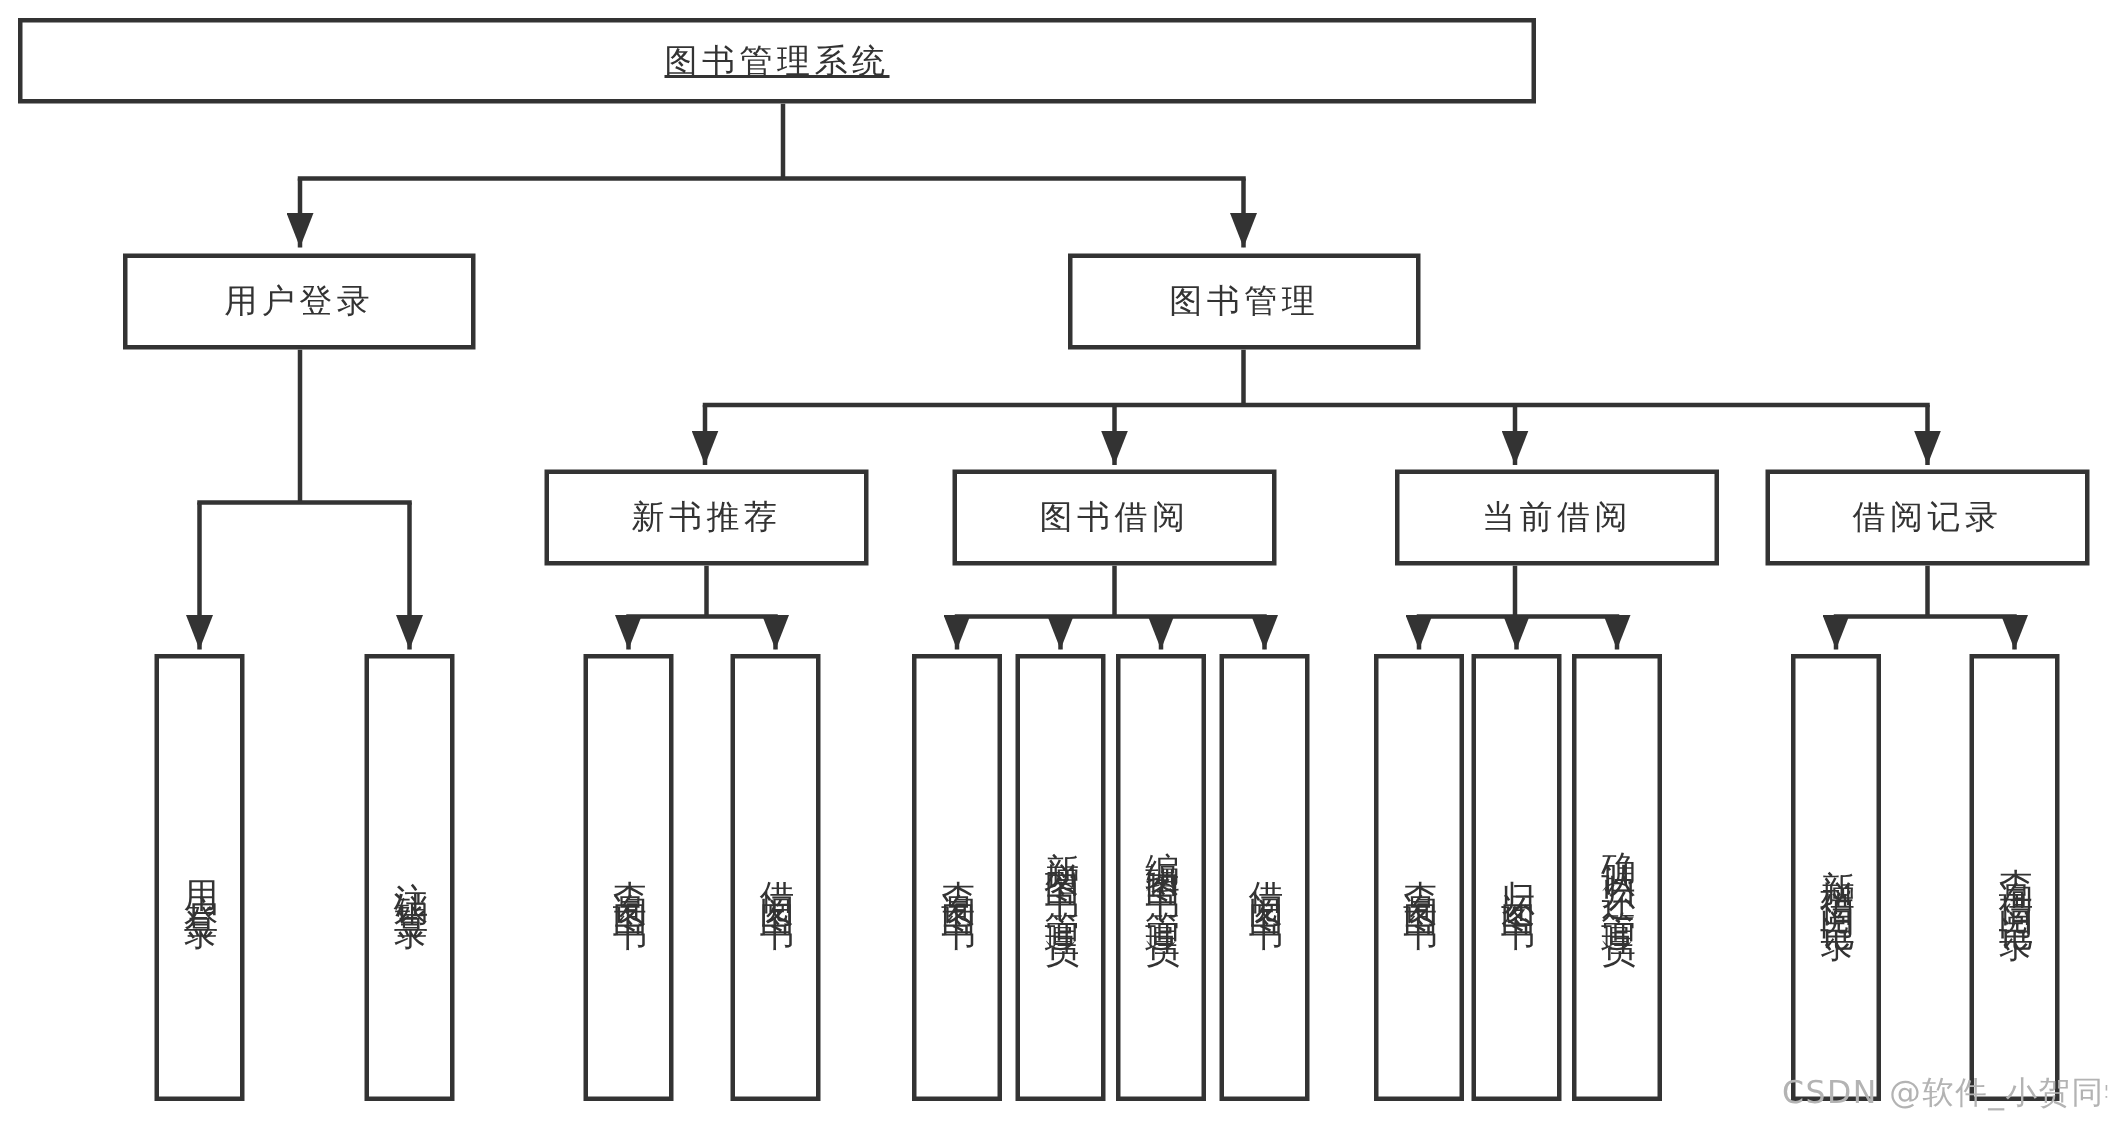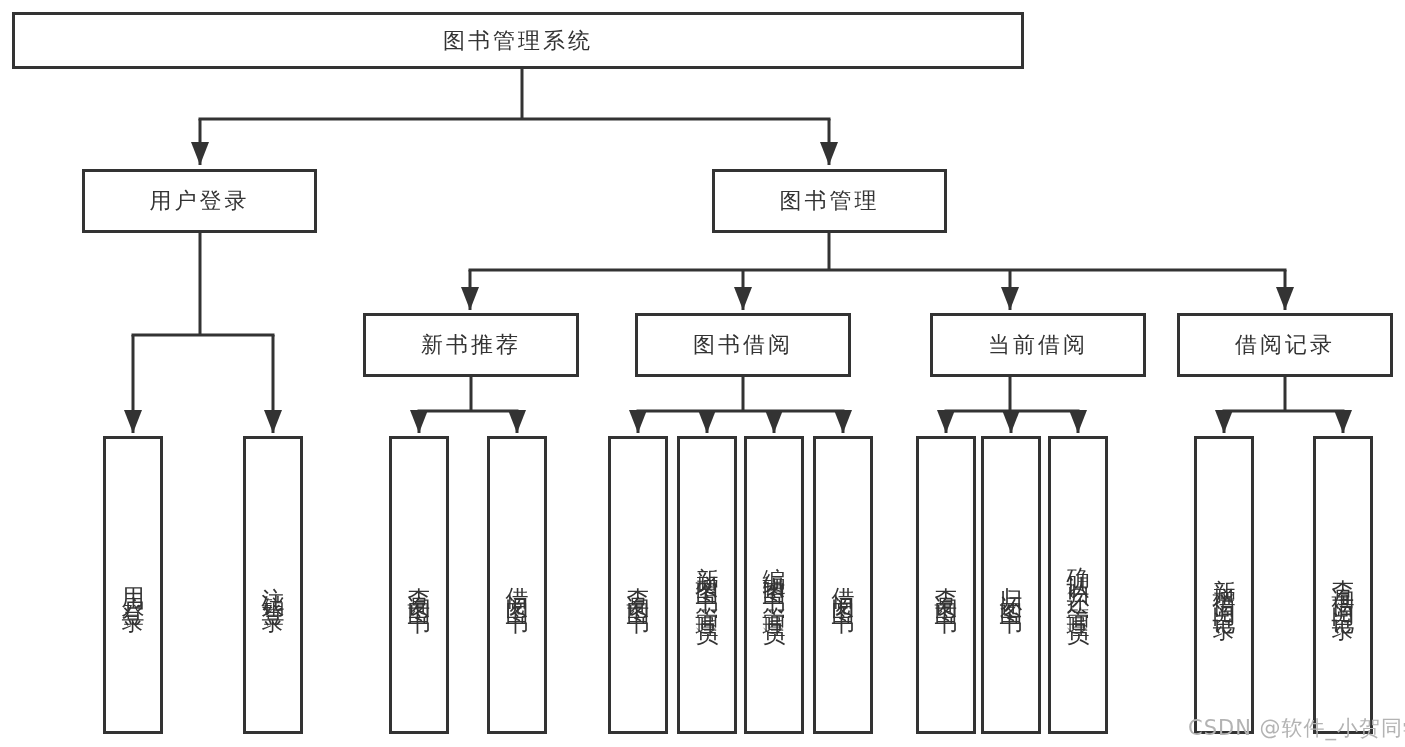--- a/index.html
+++ b/index.html
@@ -27,21 +27,21 @@
     width:60px;top:436px;height:298px;
   }
   .vlabel{
     writing-mode:vertical-rl;
     text-orientation:mixed;
     font-size:23px;
     letter-spacing:8px;
     color:#333333;
     line-height:1;
   }
-  .root{left:12px;top:12px;width:1012px;height:57px;}
+  .root{left:12px;top:12px;width:1012px;height:57px;text-decoration:underline;}
   .lvl2{top:169px;height:64px;width:235px;}
   .lvl3{top:313px;height:64px;width:216px;}
   .watermark{
     position:absolute;left:1188px;top:714px;
     font-size:21px;color:#b3b3b3;
     z-index:2;white-space:nowrap;
     letter-spacing:1px;
   }
 </style>
 </head>

